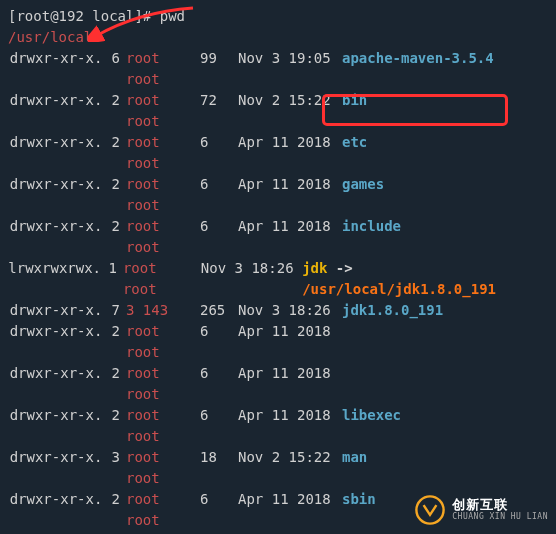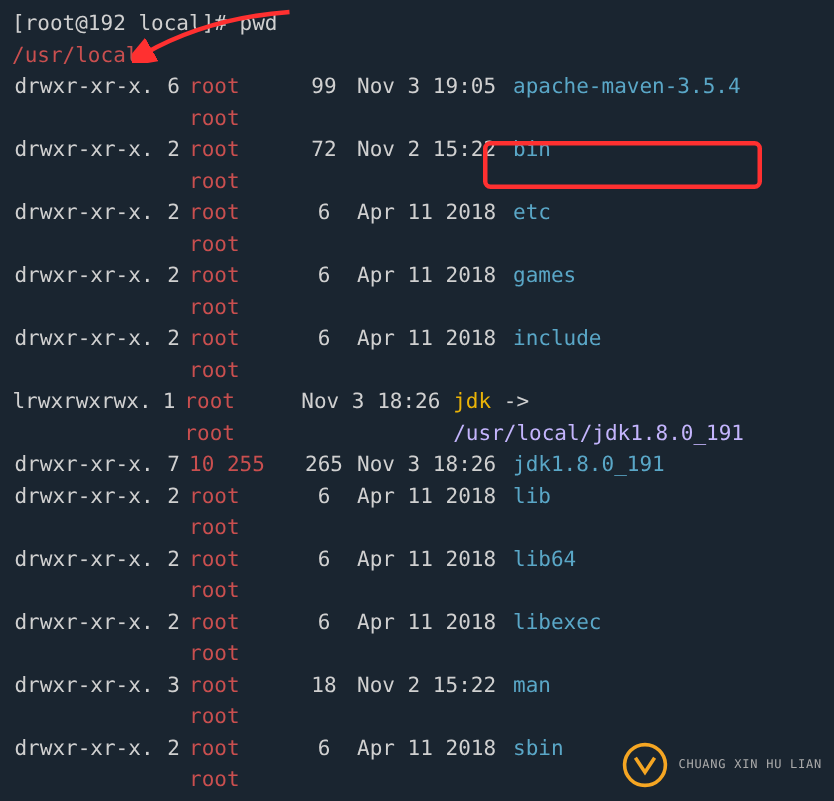--- a/index.html
+++ b/index.html
@@ -15,21 +15,21 @@
       position: relative;
       overflow: hidden;
     }
     .line { white-space: pre; }
     .prompt { color: #d0d0d0; }
     .path { color: #c94f4f; }
     .perms { color: #d0d0d0; text-align: center; }
     .owner { color: #c94f4f; }
     .dirname { color: #5aa7c7; }
     .linkname { color: #eab308; }
-    .linktarget { color: #c4b5fd; }
+    .linktarget { color: #f97316; }
     .highlight-box {
       position: absolute;
       border: 3px solid #ff3030;
       border-radius: 5px;
       left: 322px;
       top: 94px;
       width: 186px;
       height: 32px;
       pointer-events: none;
     }
@@ -53,23 +53,23 @@
       width: 32px;
       height: 32px;
     }
     .wm-text { line-height: 1.1; }
     .wm-cn { color: #fff; font-size: 13px; font-weight: bold; letter-spacing: 1px; }
     .wm-en { color: #aaa; font-size: 8px; letter-spacing: 0.5px; }
     .row { display: flex; }
     .c-perms { width: 96px; }
     .c-links { width: 16px; text-align: right; }
     .c-owner { width: 80px; padding-left: 6px; }
-    .c-size { width: 32px; text-align: center; }
+    .c-size { width: 32px; text-align: left; }
     .c-date { width: 104px; padding-left: 6px; }
-    .c-name { padding-left: 6px; }
+    .c-name { padding-left: 6px; font-weight: bold; }
   </style>
 </head>
 <body>
 
 <div>
   <div class="line"><span class="prompt">[root@192 local]# </span><span>pwd</span></div>
   <div class="line path">/usr/local</div>
   <div id="listing">
       <div class="row">
         <span class="c-perms perms">drwxr-xr-x.</span>
@@ -114,40 +114,38 @@
       <div class="row">
         <span class="c-perms perms">lrwxrwxrwx.</span>
         <span class="c-links">1</span>
         <span class="c-owner owner">root root</span>
         <span class="c-date">Nov  3 18:26</span>
         <span class="c-name"><span class="linkname">jdk</span><span> -&gt; </span><span class="linktarget">/usr/local/jdk1.8.0_191</span></span>
       </div>
       <div class="row">
         <span class="c-perms perms">drwxr-xr-x.</span>
         <span class="c-links">7</span>
-        <span class="c-owner owner">  10  255</span>
+        <span class="c-owner owner">  3  143</span>
         <span class="c-size">265</span>
         <span class="c-date">Nov  3 18:26</span>
         <span class="c-name dirname">jdk1.8.0_191</span>
       </div>
       <div class="row">
         <span class="c-perms perms">drwxr-xr-x.</span>
         <span class="c-links">2</span>
         <span class="c-owner owner">root root</span>
         <span class="c-size">6</span>
         <span class="c-date">Apr 11  2018</span>
-        <span class="c-name dirname">lib</span>
       </div>
       <div class="row">
         <span class="c-perms perms">drwxr-xr-x.</span>
         <span class="c-links">2</span>
         <span class="c-owner owner">root root</span>
         <span class="c-size">6</span>
         <span class="c-date">Apr 11  2018</span>
-        <span class="c-name dirname">lib64</span>
       </div>
       <div class="row">
         <span class="c-perms perms">drwxr-xr-x.</span>
         <span class="c-links">2</span>
         <span class="c-owner owner">root root</span>
         <span class="c-size">6</span>
         <span class="c-date">Apr 11  2018</span>
         <span class="c-name dirname">libexec</span>
       </div>
       <div class="row">
@@ -180,15 +178,16 @@
   </defs>
   <path d="M105,6 Q50,10 8,34" stroke="#ff3030" stroke-width="3" fill="none" marker-end="url(#ah)"></path>
 </svg>
 
 <div class="watermark">
   <svg class="wm-logo" viewBox="0 0 40 40">
     <circle cx="20" cy="20" r="17" fill="none" stroke="#f5a623" stroke-width="3"></circle>
     <path d="M12,14 L20,26 L28,14" fill="none" stroke="#f5a623" stroke-width="3"></path>
   </svg>
   <div class="wm-text">
+    <div class="wm-cn">创新互联</div>
     <div class="wm-en">CHUANG XIN HU LIAN</div>
   </div>
 </div>
 
 </body></html>

